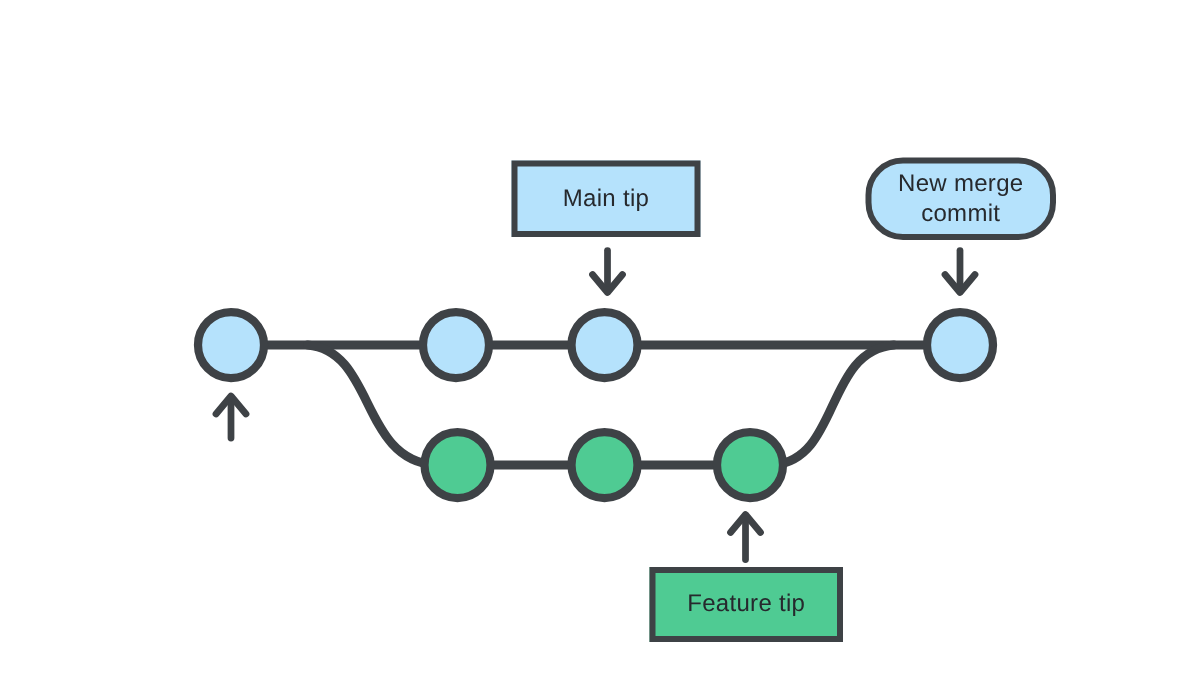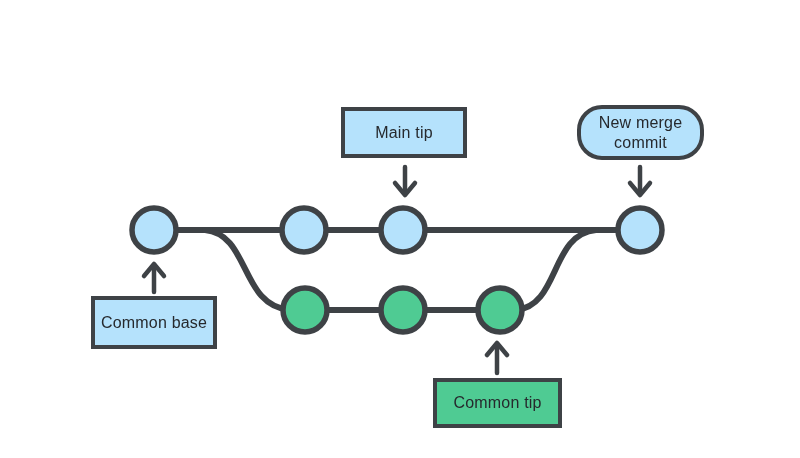--- a/index.html
+++ b/index.html
@@ -98,21 +98,18 @@
   </svg>
 
   <div class="label-box box-blue box-main-tip">
     <span>Main tip</span>
   </div>
 
   <div class="label-box box-blue box-new-merge">
     <span>New merge commit</span>
   </div>
 
-  <div class="label-box box-blue box-common-base">
-    <span>Common base</span>
-  </div>
 
   <div class="label-box box-green box-feature-tip">
-    <span>Common tip</span>
+    <span>Feature tip</span>
   </div>
 
 </div>
 
 </body></html>

